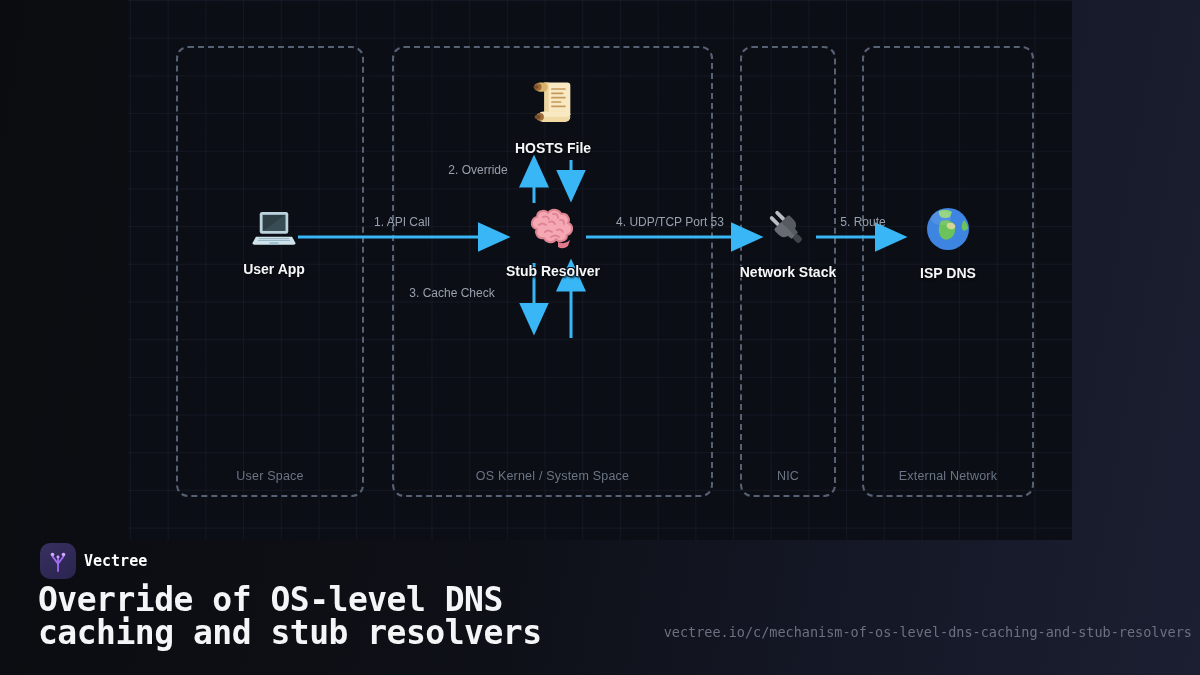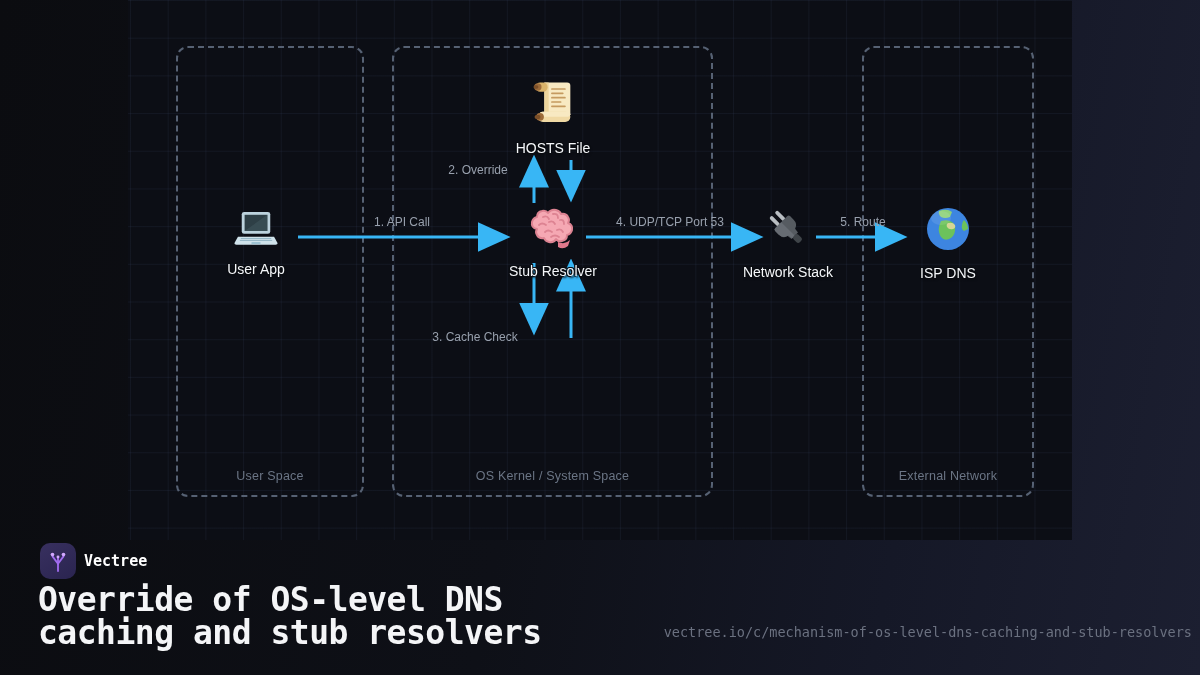--- a/index.html
+++ b/index.html
@@ -34,34 +34,34 @@
   .z-ext    { left:734px; width:172px; }
   
   .arrows { position:absolute; left:0; top:0; width:944px; height:540px; pointer-events:none; }
   
   .edge-label {
     position:absolute; transform:translateX(-50%);
     color:#98a0ad; font-size:12px; white-space:nowrap;
   }
   .e1 { left:274px; top:215px; }   
   .e2 { left:350px; top:163px; }
-  .e3 { left:347px; top:286px;margin-top:44px; }
+  .e3 { left:324px; top:286px; }
   .e4 { left:542px; top:215px; }
   .e5 { left:735px; top:215px; }
   
   .node {
     position:absolute; width:180px; display:flex; flex-direction:column;
     align-items:center; text-align:center;
   }
   .node-label {
-    margin-top:12px; color:#f5f7fa; font-size:14px; font-weight:normal;
+    margin-top:12px; color:#f5f7fa; font-size:14px; font-weight:bold;
     white-space:nowrap; line-height:17px;
     text-shadow:-1px -1px 0 #0a0c10, 1px -1px 0 #0a0c10, -1px 1px 0 #0a0c10, 1px 2px 2px #0a0c10;
   }
-  .n-user-app  { left:38px;  top:211px; }  
+  .n-user-app  { left:56px;  top:211px; }  
   .n-hosts     { left:335px; top:76px;  }
   .n-stub      { left:335px; top:205px; }
   .n-cache     { left:335px; top:344px; }
   .n-net       { left:570px; top:206px; }
   .n-isp       { left:730px; top:205px; }
   .icon-wrap { display:block; line-height:0; }
   
   .footer { position:absolute; left:16px; top:540px; width:1200px; height:135px; }
   .brand-badge {
     position:absolute; left:24px; top:3px; width:36px; height:36px;
@@ -87,20 +87,23 @@
 
 <div class="page">
 
   <div class="canvas">
 
     <div class="zone z-user">
       <div class="zone-label">User Space</div>
     </div>
     <div class="zone z-kernel">
       <div class="zone-label">OS Kernel / System Space</div>
+    </div>
+    <div class="zone z-nic">
+      <div class="zone-label">NIC</div>
     </div>
     <div class="zone z-ext">
       <div class="zone-label">External Network</div>
     </div>
 
     <svg class="arrows" viewBox="0 0 944 540">
       <defs>
         <marker id="ah" markerWidth="11" markerHeight="10" refX="8.5" refY="5" orient="auto">
           <path d="M0 0 L11 5 L0 10 Z" fill="#38b6f5"></path>
         </marker>

